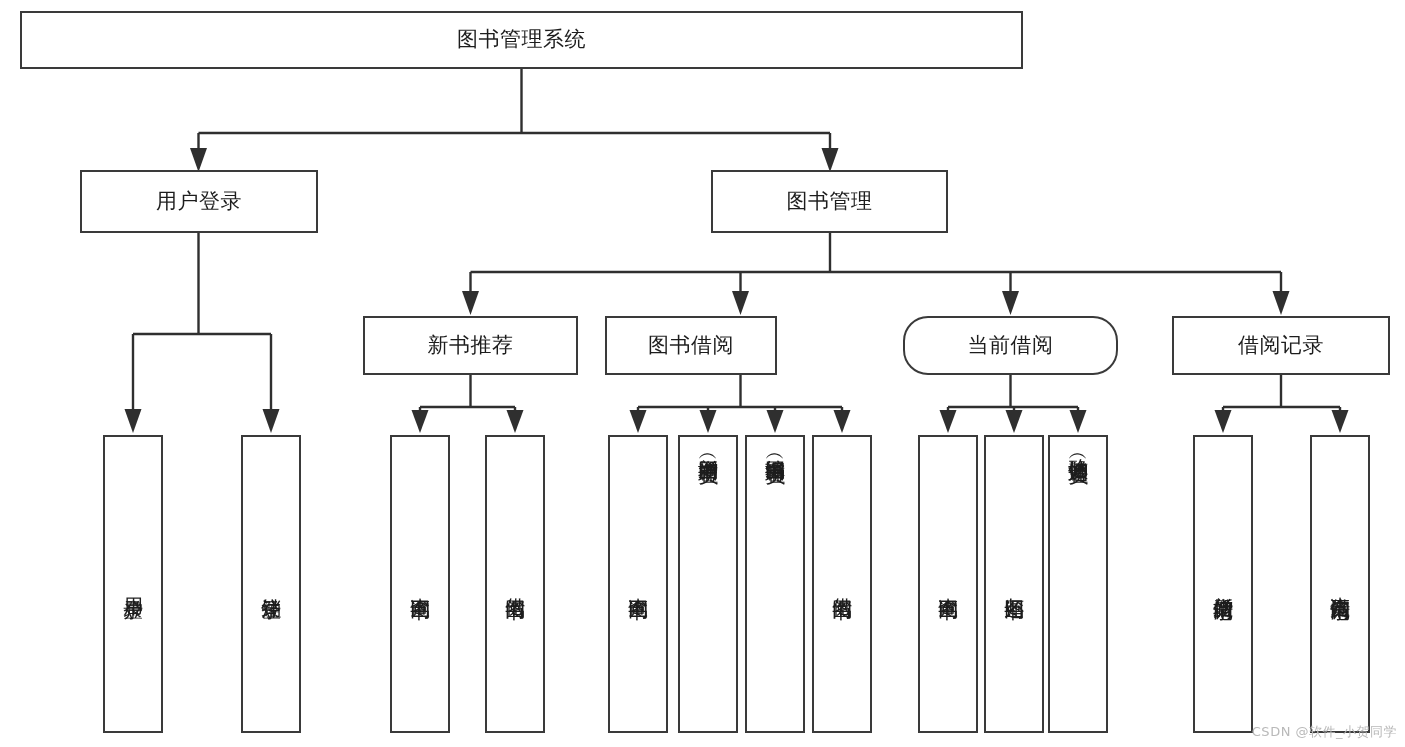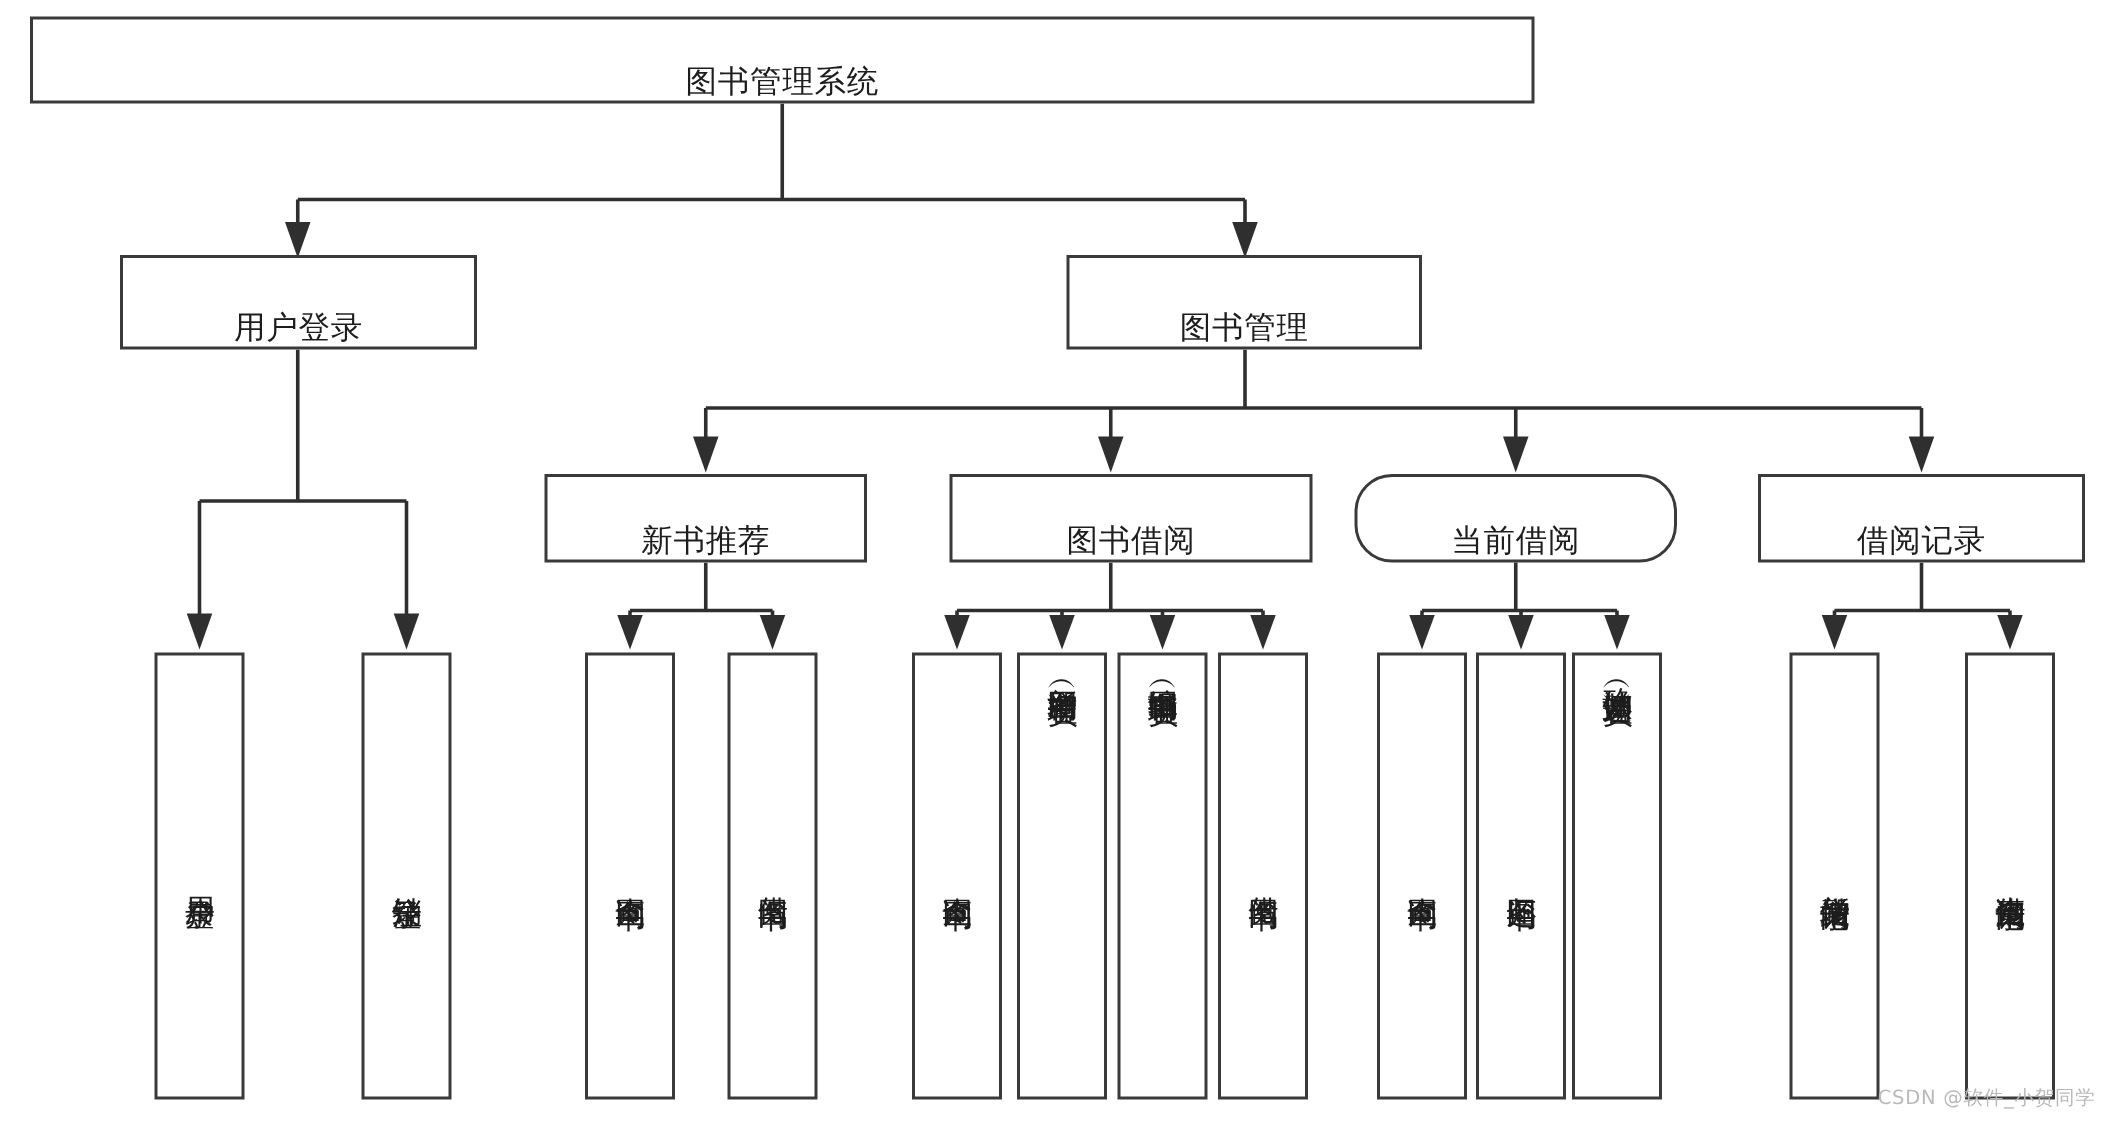--- a/index.html
+++ b/index.html
@@ -19,21 +19,21 @@
     background: #ffffff;
     overflow: hidden;
   }
   
   .node {
     position: absolute;
     box-sizing: border-box;
     background: #ffffff;
     border: 2px solid #3a3a3a;
     display: flex;
-    align-items: flex-end;
+    align-items: center;
     justify-content: center;
     color: #1d1d1d;
   }
   .node.root,
   .node.lvl2,
   .node.lvl3 {
     font-size: 21px;
     line-height: 1.2;
     letter-spacing: 0.5px;
   }
@@ -163,21 +163,21 @@
   <div class="node lvl2" style="left:80px; top:170px; width:238px; height:63px;">
     <span class="label">用户登录</span>
   </div>
   <div class="node lvl3" style="left:363px; top:316px; width:215px; height:59px;">
     <span class="label">新书推荐</span>
   </div>
 
   <div class="node lvl2" style="left:711px; top:170px; width:237px; height:63px;">
     <span class="label">图书管理</span>
   </div>
-  <div class="node lvl3" style="left:633px; top:316px; width:242px; height:59px;">
+  <div class="node lvl3" style="left:605px; top:316px; width:172px; height:59px;">
     <span class="label">图书借阅</span>
   </div>
   <div class="node lvl3" style="left:903px; top:316px; width:215px; height:59px;border-radius:25px;">
     <span class="label">当前借阅</span>
   </div>
   <div class="node lvl3" style="left:1172px; top:316px; width:218px; height:59px;">
     <span class="label">借阅记录</span>
   </div>
 
   <div class="node leaf" style="left:103px; top:435px; width:60px; height:298px; align-items:center;">

